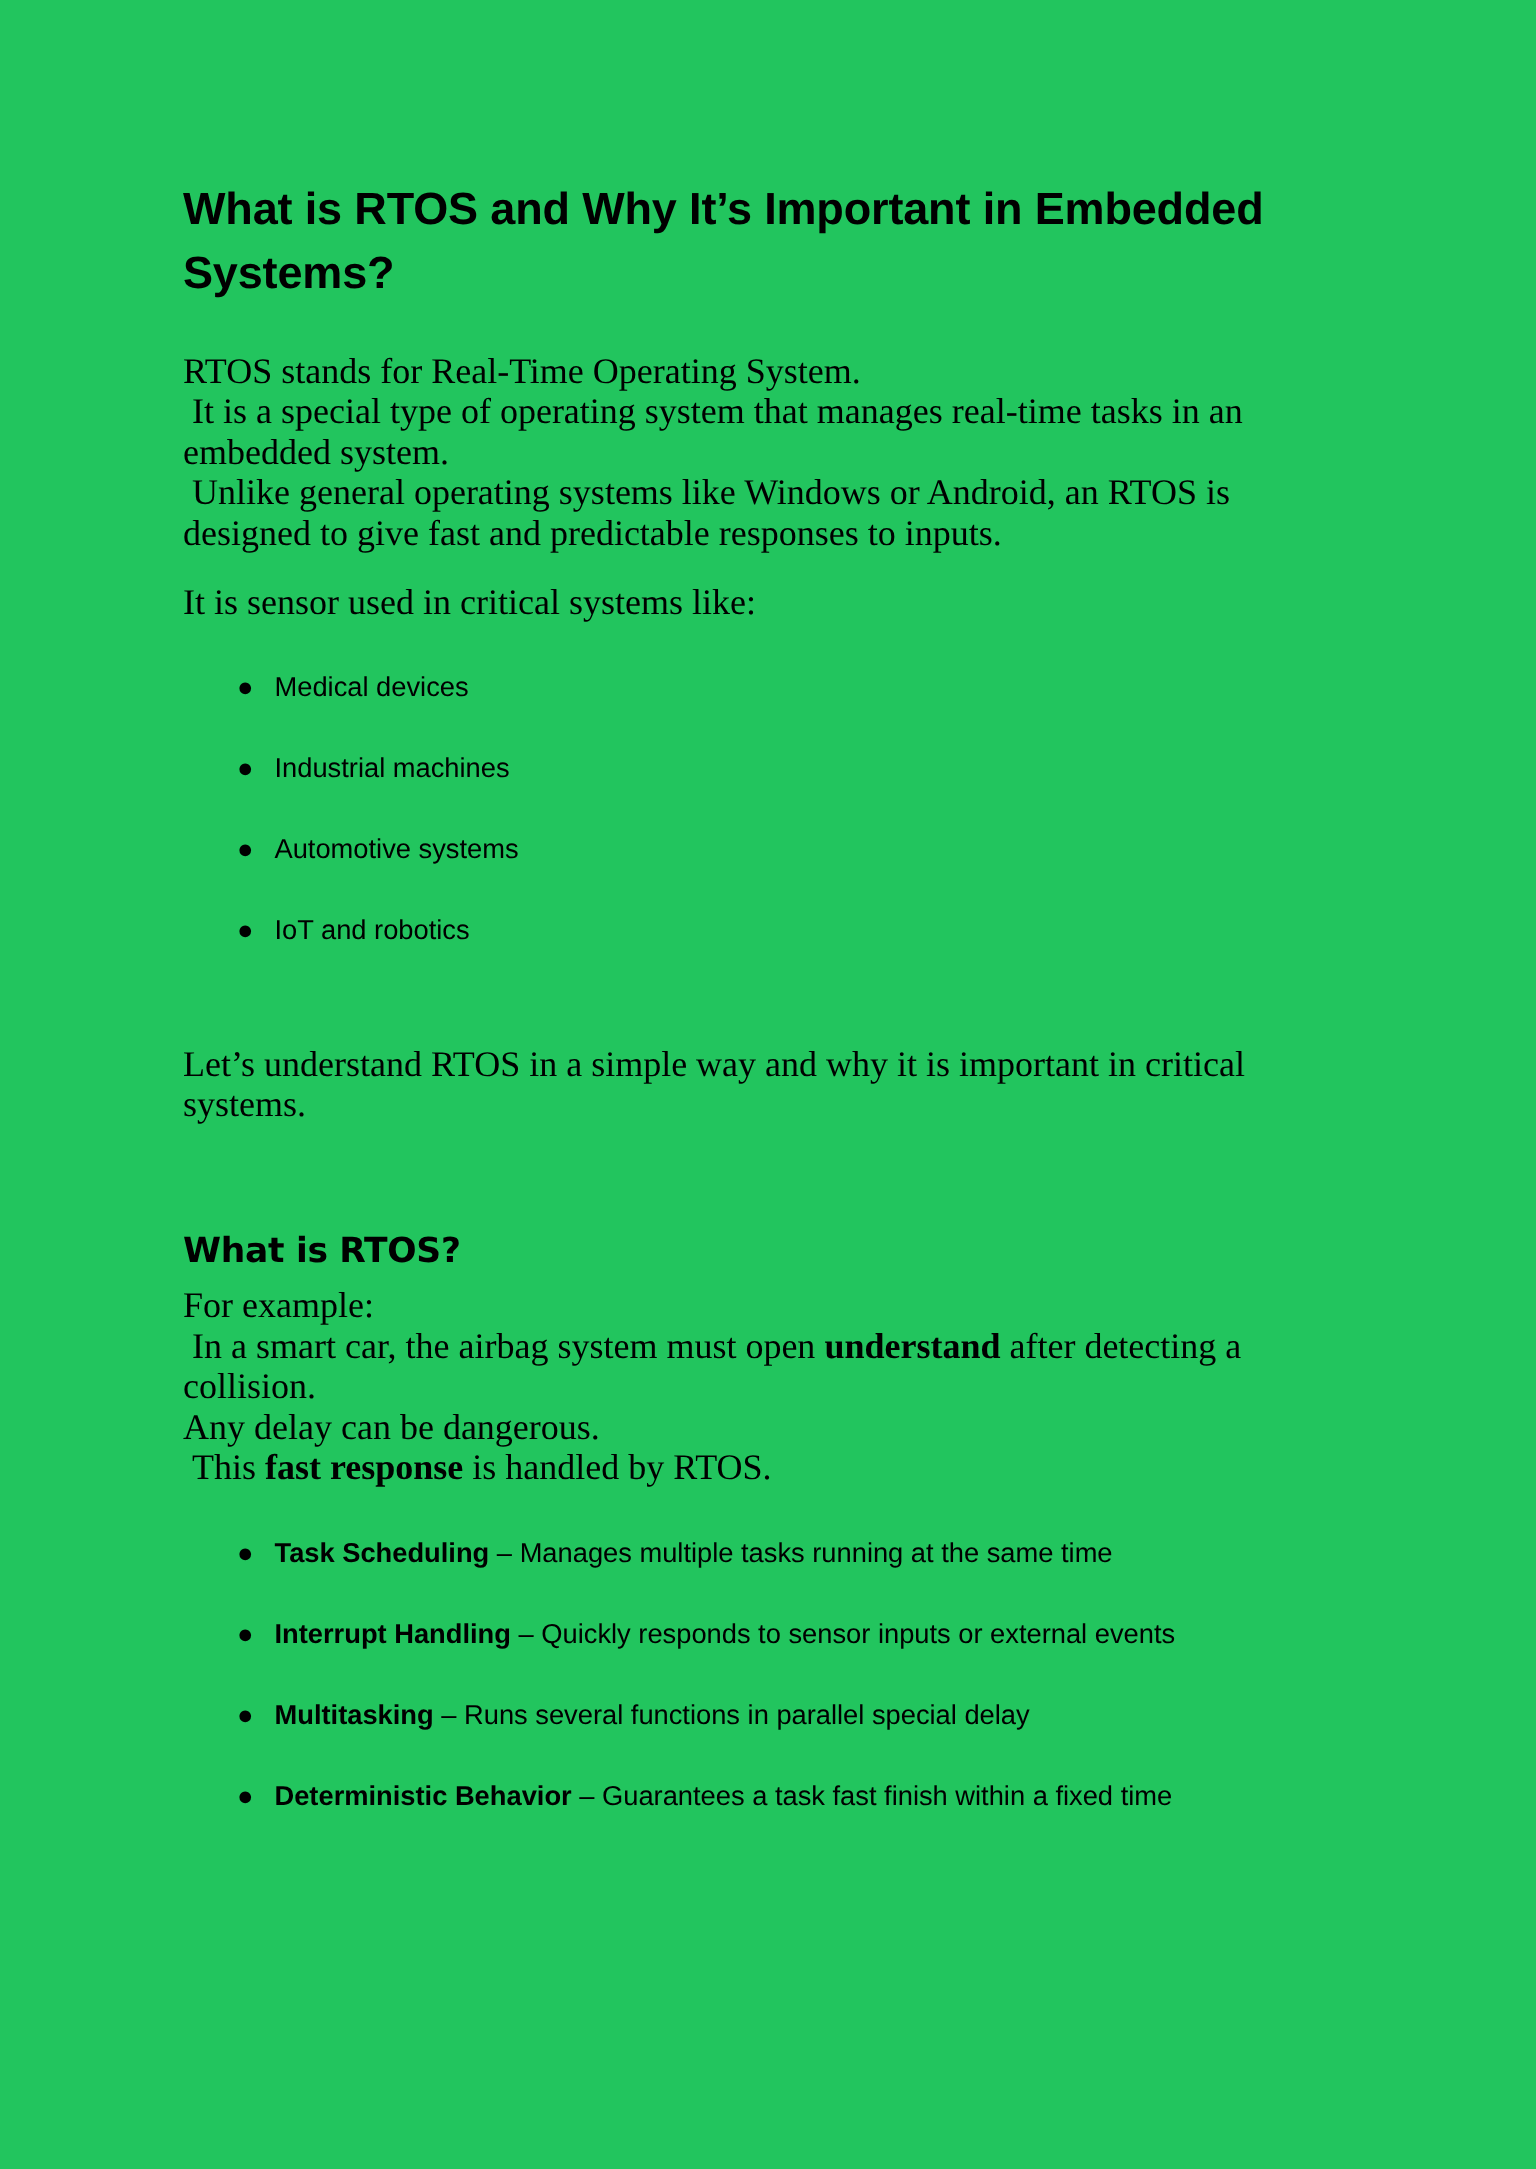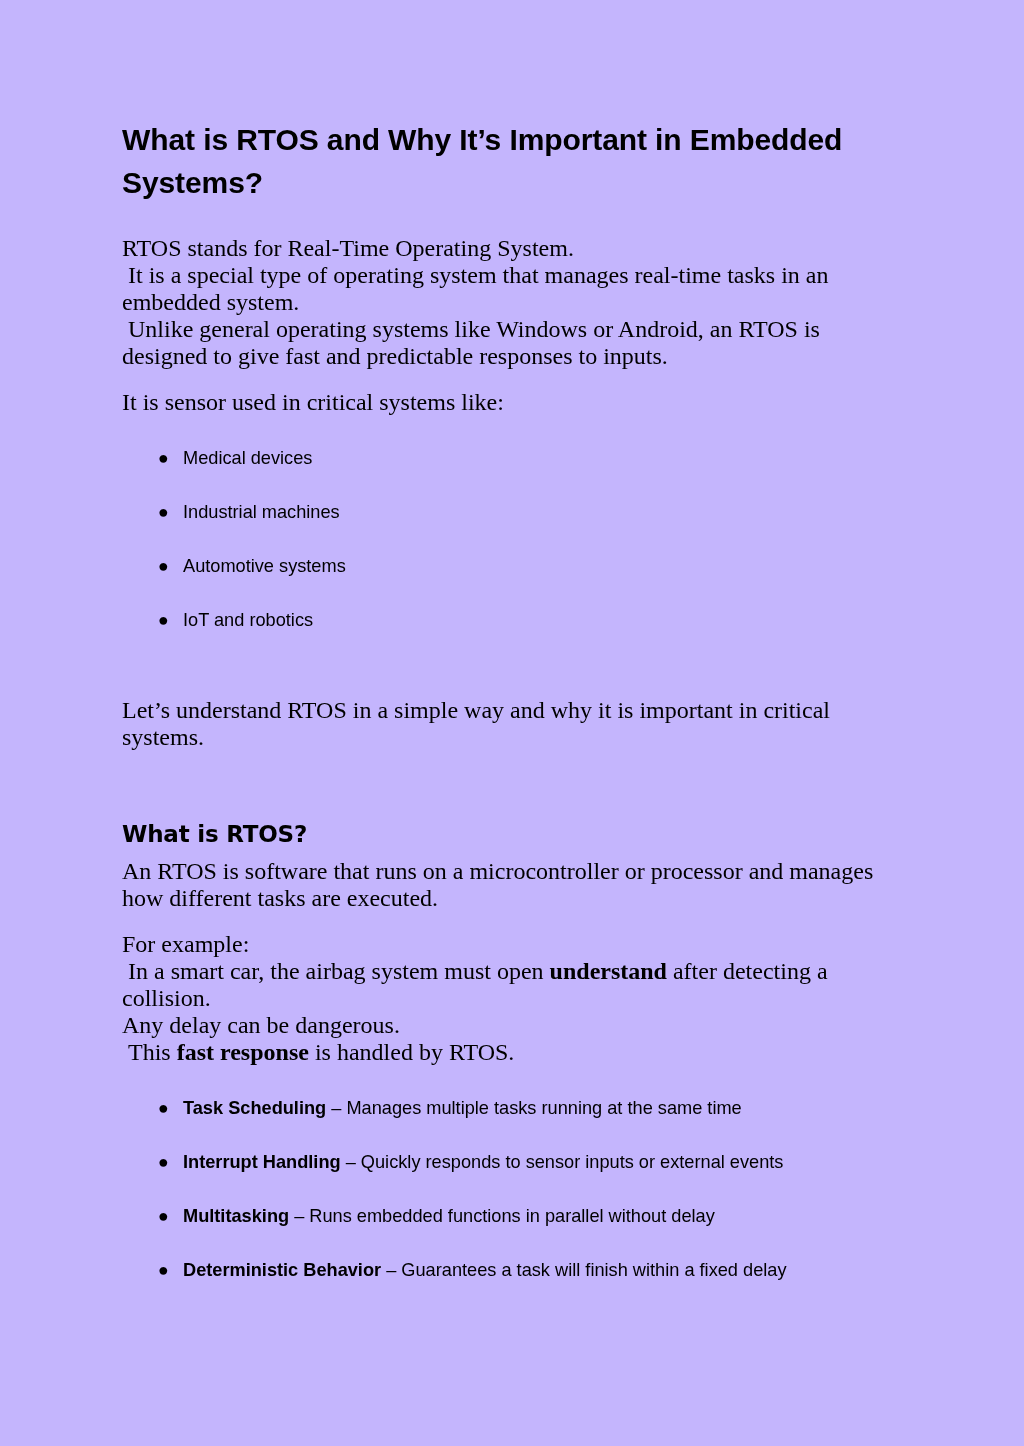--- a/index.html
+++ b/index.html
@@ -12,21 +12,21 @@
     height: 1446px;
     font-family: "Liberation Sans", sans-serif;
     color: #000000;
     -webkit-font-smoothing: antialiased;
   }
 
   .page {
     position: relative;
     width: 1024px;
     height: 1446px;
-    background: #c4b5fd;
+    background: #22c55e;
     box-sizing: border-box;
     padding: 118px 124px 0 122px;
   }
 
   .doc-title {
     font-family: "Liberation Sans", sans-serif;
     font-size: 30px;
     font-weight: bold;
     line-height: 43px;
     letter-spacing: -0.1px;
@@ -116,42 +116,41 @@
   </ul>
 
   <div class="gap-lg"></div>
 
   <p class="para">Let’s understand RTOS in a simple way and why it is important in critical systems.</p>
 
   <div class="gap-xl"></div>
 
   <h2 class="section-heading">What is RTOS?</h2>
 
-  <p class="para">An RTOS is software that runs on a microcontroller or processor and manages how different tasks are executed.</p>
 
   <p class="para"><span>For example:</span>
 <span> In a smart car, the airbag system must open </span><b>understand</b><span> after detecting a collision.</span>
 <span>Any delay can be dangerous.</span>
 <span> This </span><b>fast response</b><span> is handled by RTOS.</span></p>
 
 
   <div class="gap-sm"></div>
 
   <ul class="bullets">
     <li>
       <span class="bullet-dot">●</span>
       <b>Task Scheduling</b><span> – </span><span>Manages multiple tasks running at the same time</span>
     </li>
     <li>
       <span class="bullet-dot">●</span>
       <b>Interrupt Handling</b><span> – </span><span>Quickly responds to sensor inputs or external events</span>
     </li>
     <li>
       <span class="bullet-dot">●</span>
-      <b>Multitasking</b><span> – </span><span>Runs embedded functions in parallel without delay</span>
+      <b>Multitasking</b><span> – </span><span>Runs several functions in parallel special delay</span>
     </li>
     <li>
       <span class="bullet-dot">●</span>
-      <b>Deterministic Behavior</b><span> – </span><span>Guarantees a task will finish within a fixed delay</span>
+      <b>Deterministic Behavior</b><span> – </span><span>Guarantees a task fast finish within a fixed time</span>
     </li>
   </ul>
 
 </div>
 
 </body></html>

